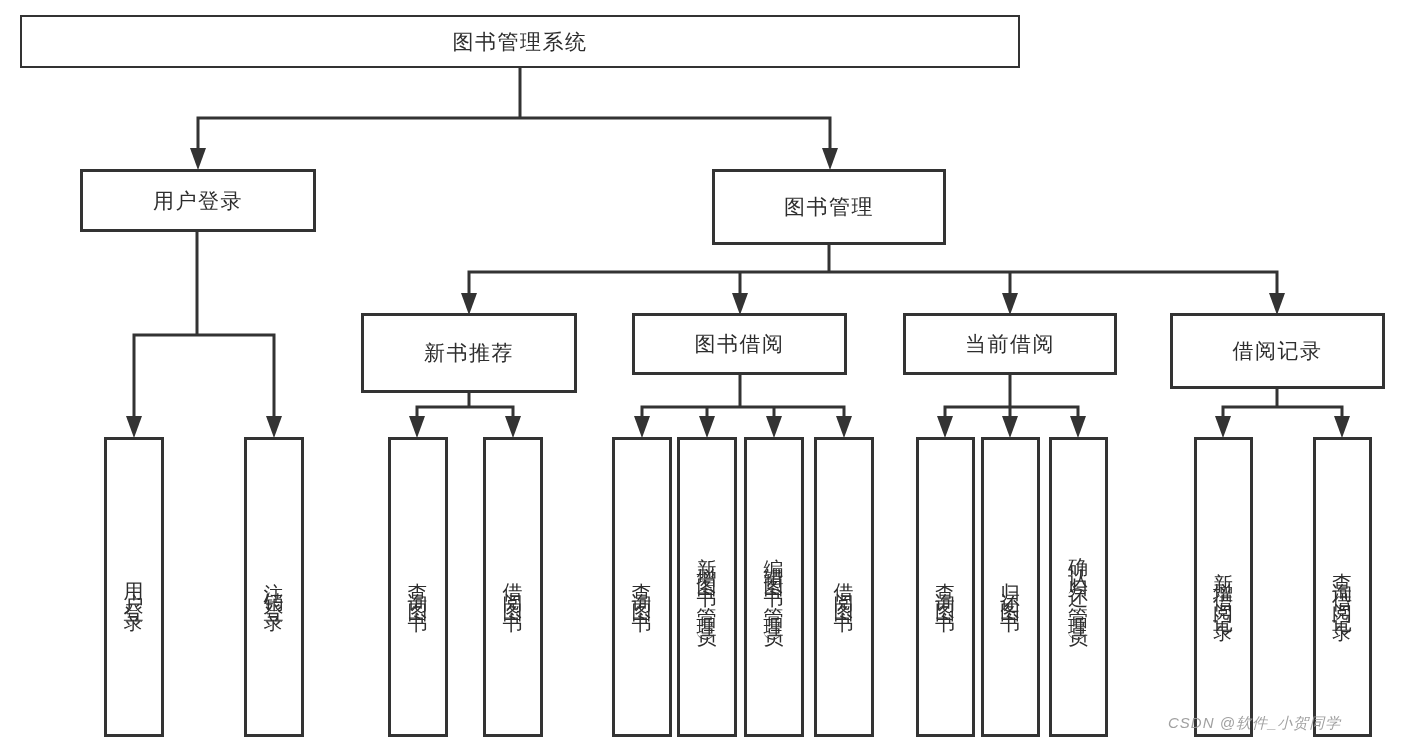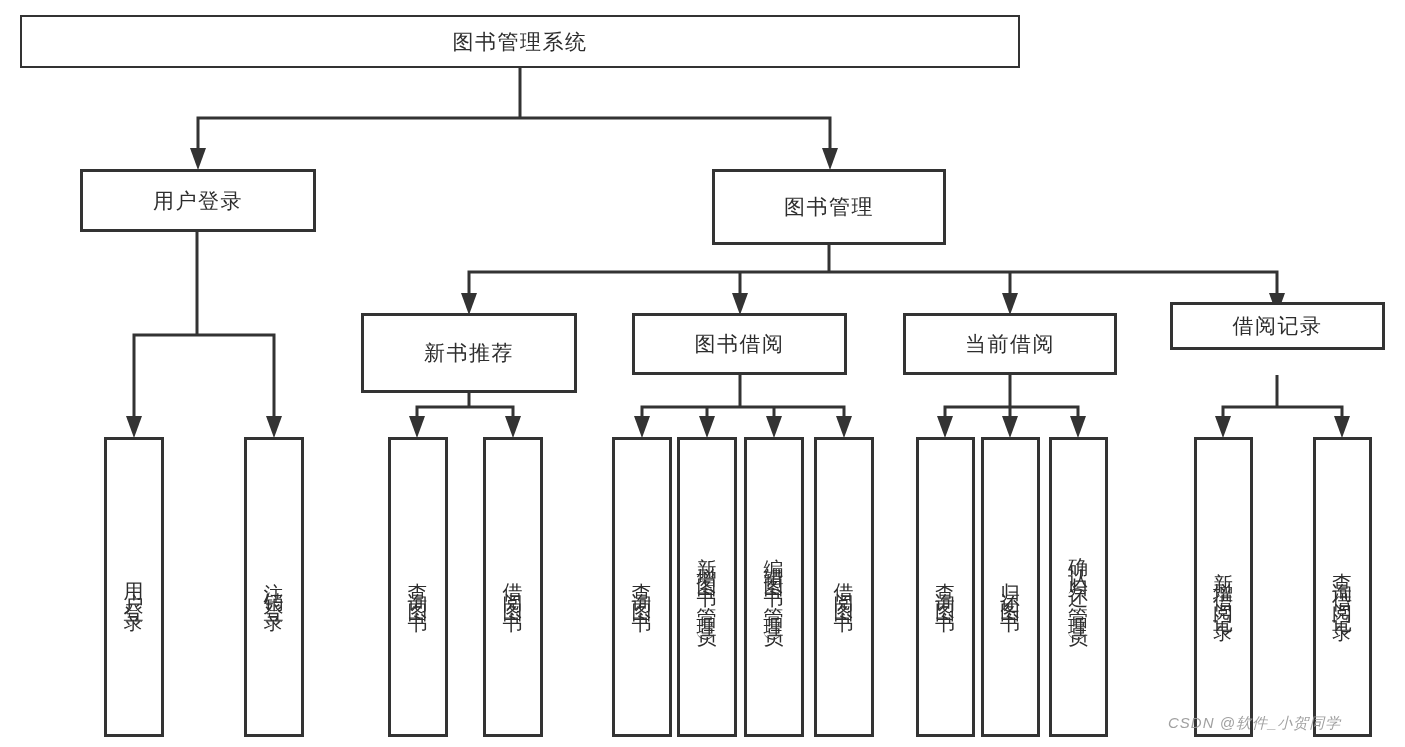--- a/index.html
+++ b/index.html
@@ -121,21 +121,21 @@
 
   <div class="box h-box" style="left:361px; top:313px; width:216px; height:80px;">
     <span>新书推荐</span>
   </div>
   <div class="box h-box" style="left:632px; top:313px; width:215px; height:62px;">
     <span>图书借阅</span>
   </div>
   <div class="box h-box" style="left:903px; top:313px; width:214px; height:62px;">
     <span>当前借阅</span>
   </div>
-  <div class="box h-box" style="left:1170px; top:302px; width:215px; height:48px;">
+  <div class="box h-box" style="left:1170px; top:313px; width:215px; height:76px;">
     <span>借阅记录</span>
   </div>
 
   <div class="box v-box" style="left:104px; top:437px; width:60px; height:300px;">
     <span>用户登录</span>
   </div>
   <div class="box v-box" style="left:244px; top:437px; width:60px; height:300px;">
     <span>注销登录</span>
   </div>
   <div class="box v-box" style="left:388px; top:437px; width:60px; height:300px;">

